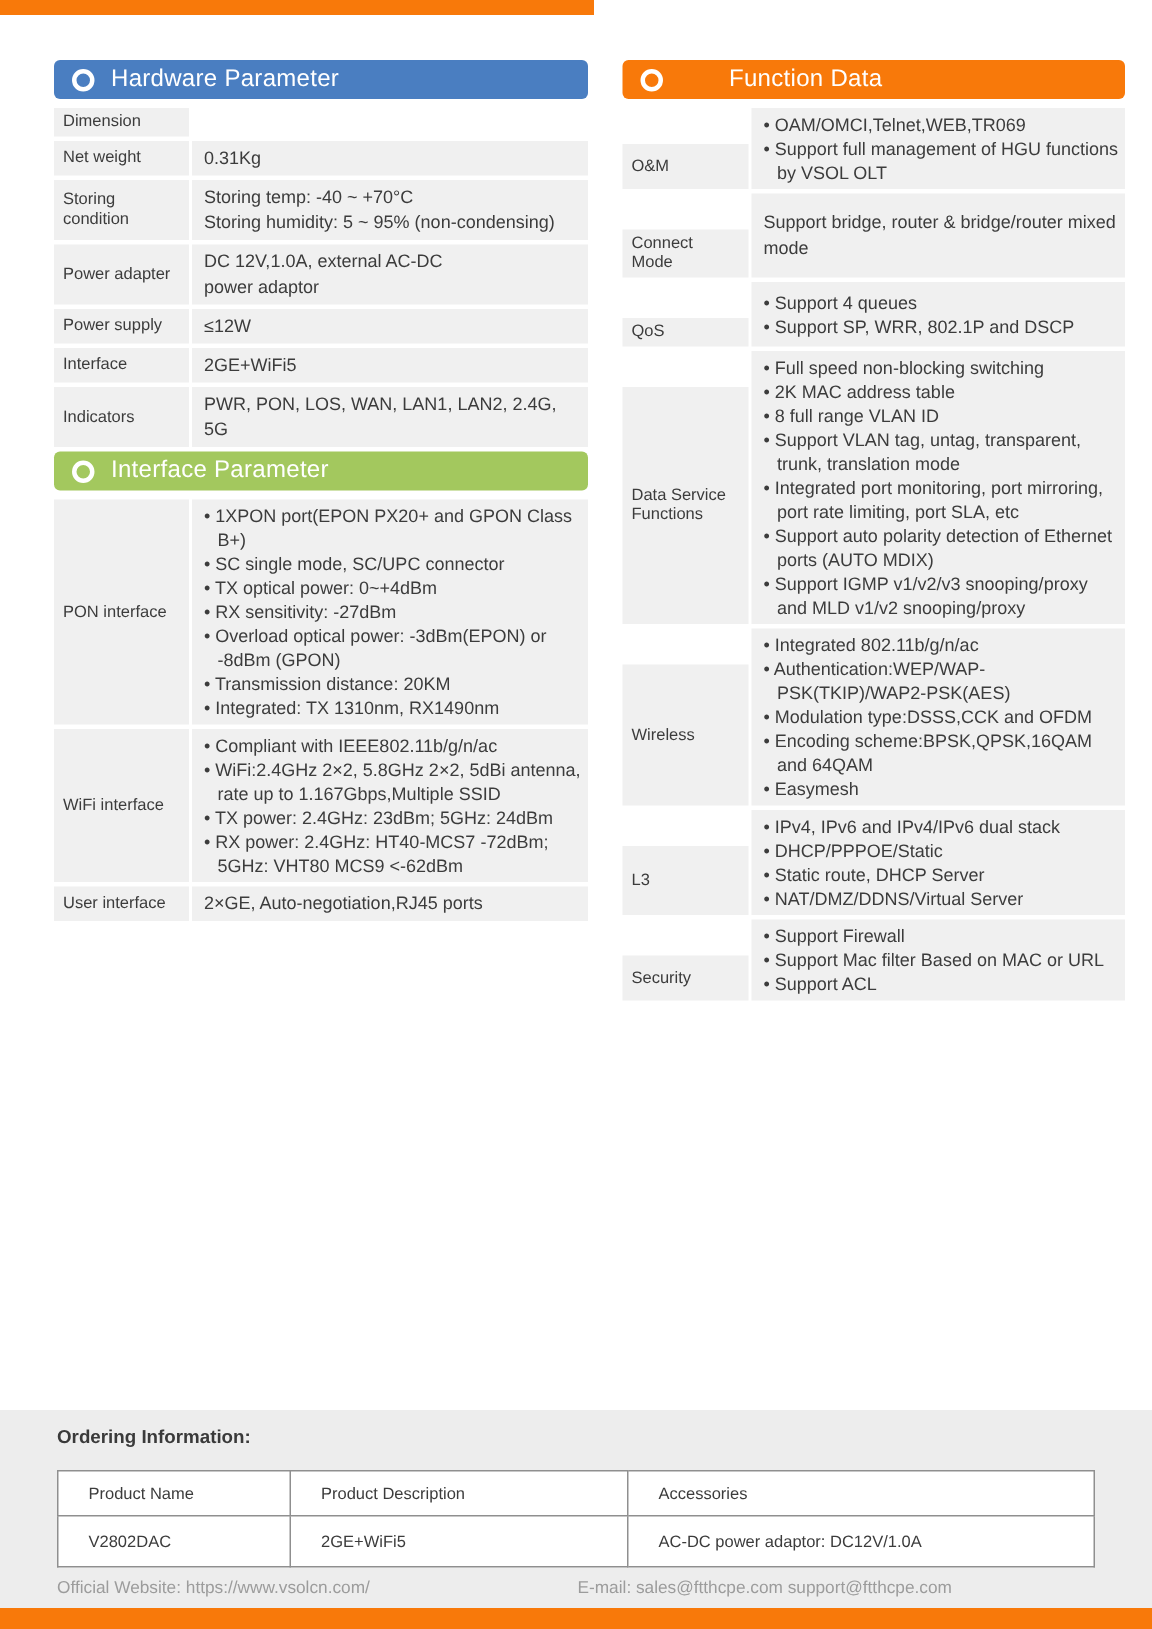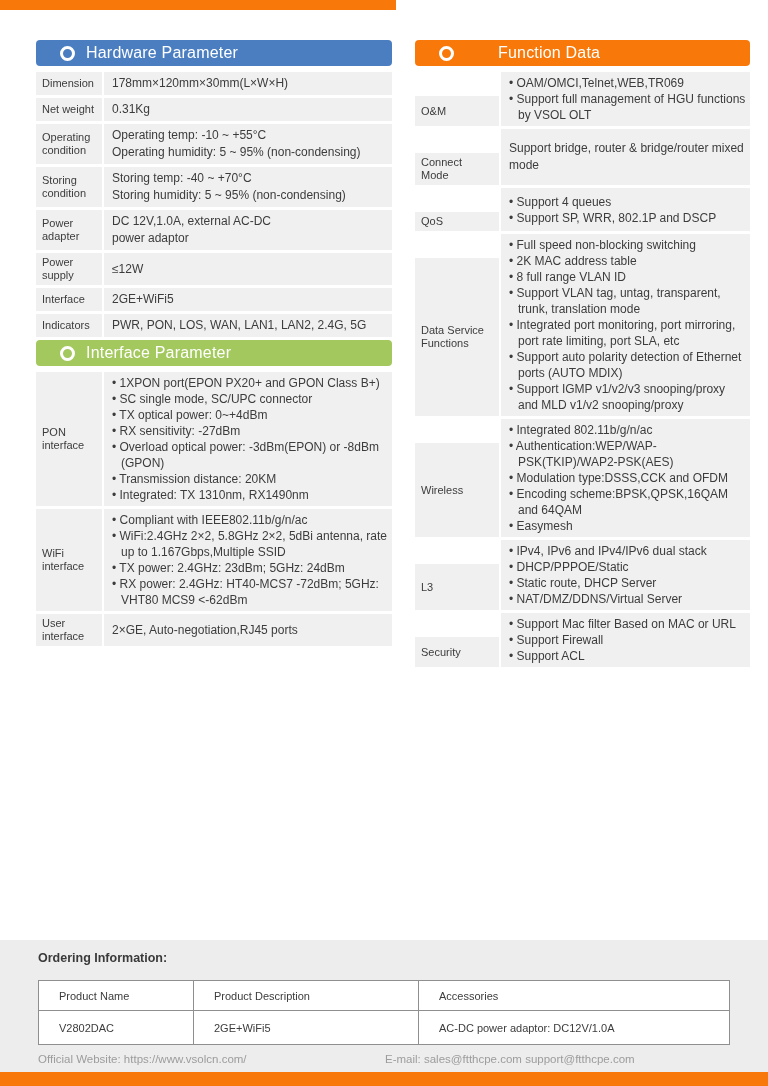--- a/index.html
+++ b/index.html
@@ -6,30 +6,30 @@
   body{
     width:768px;height:1086px;position:relative;background:#ffffff;
     font-family:"Liberation Sans", sans-serif;color:#3c3c3c;overflow:hidden;
   }
   .top-bar{position:absolute;left:0;top:0;width:396px;height:10px;}
   .col{position:absolute;top:40px;}
   #left-col{left:36px;width:356px;}
   #right-col{left:415px;width:335px;}
   .sec-header{
     height:26px;border-radius:4px;color:#fff;display:flex;align-items:center;
-    gap:11px;padding-left:24px;font-size:16px;margin-bottom:6px;letter-spacing:.2px;
+    gap:11px;padding-left:12px;font-size:16px;margin-bottom:6px;letter-spacing:.2px;
   }
   .ring{width:9px;height:9px;border:3px solid #fff;border-radius:50%;flex:0 0 auto;}
   .spec-row{display:flex;margin-bottom:3px;align-items:stretch;}
   .spec-label{
     background:#f0f0f0;font-size:11px;line-height:13px;color:#3c3c3c;
     display:flex;align-items:center;padding:3px 4px 3px 6px;margin-right:2px;
     white-space:pre-line;flex:0 0 auto;box-sizing:border-box;
   }
-  #left-col .spec-label{width:66px;}
+  #left-col .spec-label{width:90px;}
   #right-col .spec-label{width:84px;margin-top:24px;}
   .spec-value{
     background:#f0f0f0;flex:1 1 auto;font-size:12px;color:#3c3c3c;
     padding:3px 3px 3px 8px;display:flex;flex-direction:column;justify-content:center;
     box-sizing:border-box;
   }
   .line{line-height:17px;}
   .line.b{line-height:16px;padding-left:9px;text-indent:-9px;}
   .bottom-panel{position:absolute;left:0;top:940px;width:768px;height:146px;background:#ededed;text-decoration:underline;}
   .ordering-title{position:absolute;left:38px;top:11px;font-size:12.5px;font-weight:bold;color:#3a3a3a;}
@@ -56,36 +56,25 @@
 <div class="top-bar" style="background: rgb(248, 121, 10);"></div>
 
 <div id="left-col" class="col">
     <div class="section">
       <div class="sec-header" style="background: rgb(74, 126, 193);">
         <span class="ring"></span>
         <span>Hardware Parameter</span>
       </div>
       <div class="spec-row">
         <div class="spec-label">Dimension</div>
-        <div class="spec-value">
-          <div class="line">178mm×120mm×30mm(L×W×H)</div>
-        </div>
       </div>
       <div class="spec-row">
         <div class="spec-label">Net weight</div>
         <div class="spec-value">
           <div class="line">0.31Kg</div>
-        </div>
-      </div>
-      <div class="spec-row">
-        <div class="spec-label">Operating
-condition</div>
-        <div class="spec-value">
-          <div class="line">Operating temp: -10 ~ +55°C</div>
-          <div class="line">Operating humidity: 5 ~ 95%  (non-condensing)</div>
         </div>
       </div>
       <div class="spec-row">
         <div class="spec-label">Storing condition</div>
         <div class="spec-value">
           <div class="line">Storing temp: -40 ~ +70°C</div>
           <div class="line">Storing humidity: 5 ~ 95%  (non-condensing)</div>
         </div>
       </div>
       <div class="spec-row">
@@ -203,22 +192,22 @@
         <div class="spec-value">
           <div class="line b">• IPv4, IPv6 and IPv4/IPv6 dual stack</div>
           <div class="line b">• DHCP/PPPOE/Static</div>
           <div class="line b">• Static route, DHCP Server</div>
           <div class="line b">• NAT/DMZ/DDNS/Virtual Server</div>
         </div>
       </div>
       <div class="spec-row">
         <div class="spec-label">Security</div>
         <div class="spec-value">
+          <div class="line b">• Support Firewall</div>
           <div class="line b">• Support Mac filter Based on MAC or URL</div>
-          <div class="line b">• Support Firewall</div>
           <div class="line b">• Support ACL</div>
         </div>
       </div>
     </div>
   </div>
 
 <div class="bottom-panel">
   <div class="ordering-title">Ordering Information:</div>
   <table class="ordering-table">
     <colgroup>

